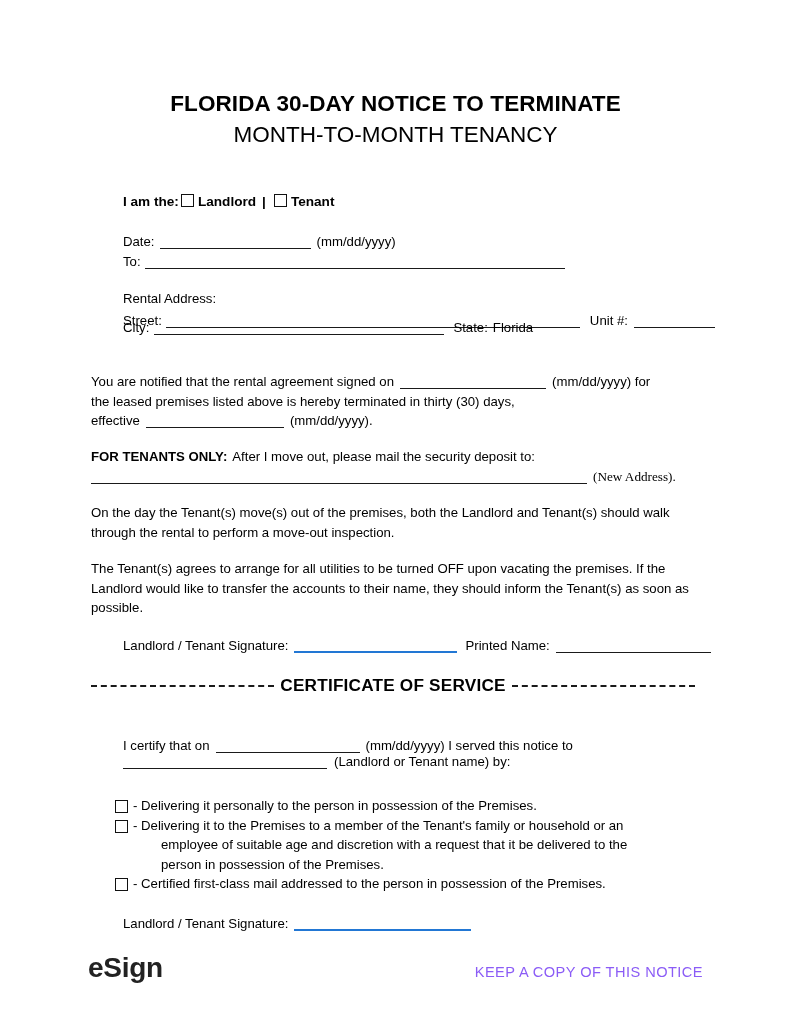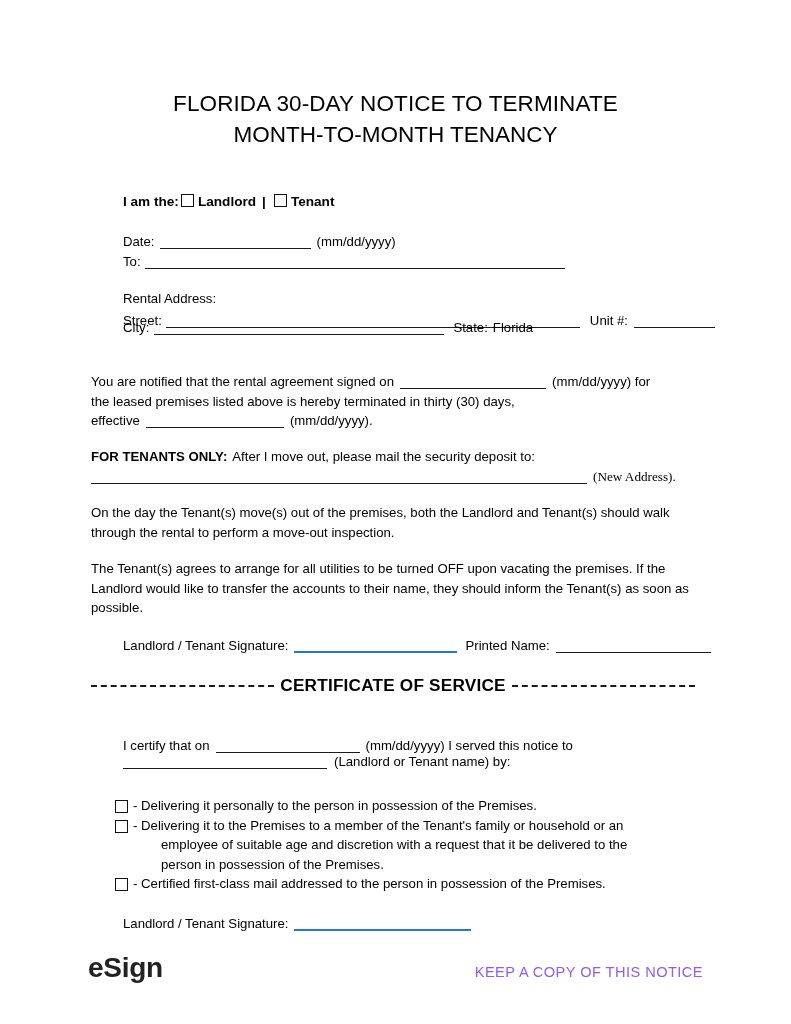--- a/index.html
+++ b/index.html
@@ -30,24 +30,24 @@
   .title-block {
     text-align: center;
     padding-top: 88px;
     line-height: 31px;
   }
   .title-line {
     font-size: 22.5px;
     letter-spacing: 0.1px;
   }
   .title-strong {
-    font-weight: normal;
+    font-weight: bold;
   }
   .title-normal {
-    font-weight: 400;
+    font-weight: 700;
   }
   .title-line-2 {
     font-size: 22.5px;
     font-weight: 500;
   }
 
   
   .body-wrap {
     position: absolute;
     left: 91px;

